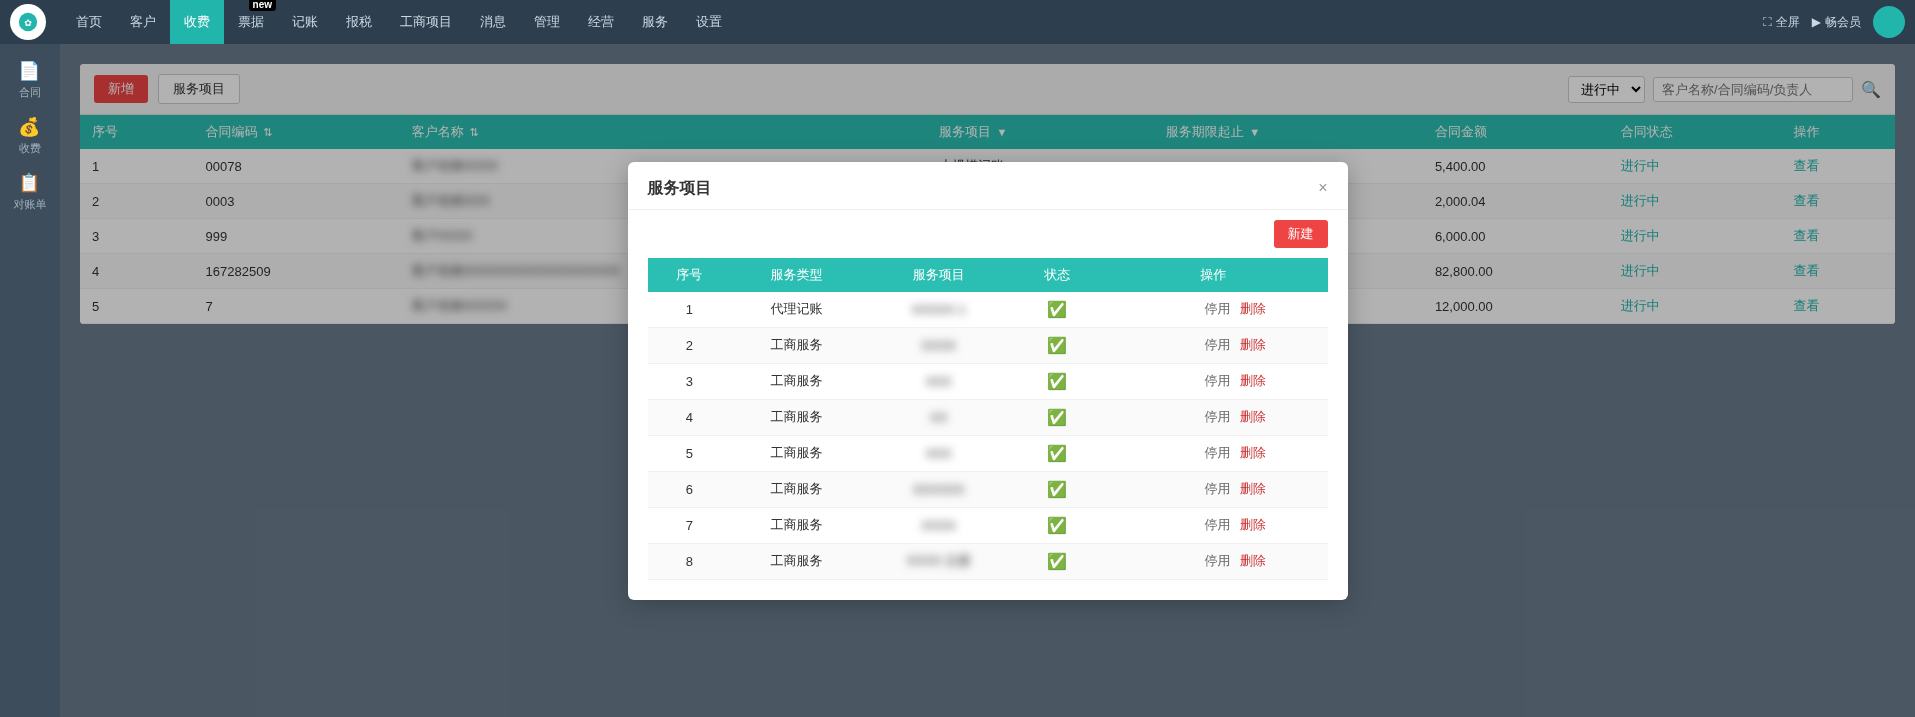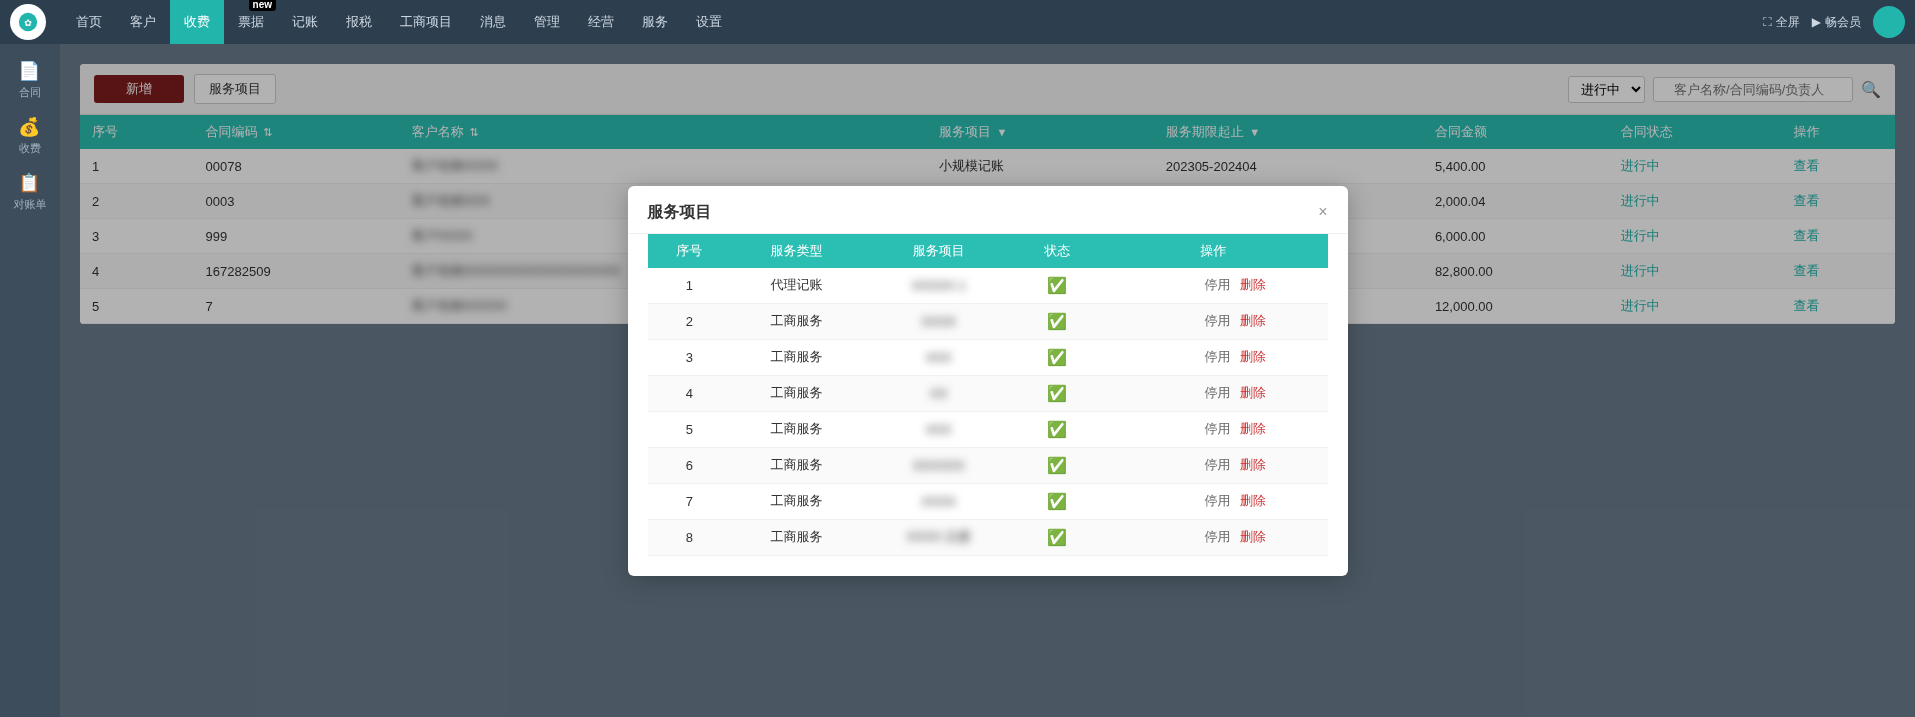--- a/index.html
+++ b/index.html
@@ -113,24 +113,24 @@
 
     .toolbar {
       display: flex;
       align-items: center;
       padding: 10px 14px;
       gap: 10px;
       background: #f5f5f5;
       border-bottom: 1px solid #e0e0e0;
     }
     .btn-new {
-      background: #7f1d1d;
+      background: #ef4444;
       color: white;
       border: none;
-      padding: 5px 32px;
+      padding: 5px 14px;
       border-radius: 3px;
       cursor: pointer;
       font-size: 13px;
     }
     .btn-service {
       background: white;
       color: #333;
       border: 1px solid #ccc;
       padding: 5px 14px;
       border-radius: 3px;
@@ -146,21 +146,21 @@
     .status-select {
       border: 1px solid #ccc;
       padding: 4px 8px;
       border-radius: 3px;
       font-size: 13px;
       background: white;
       cursor: pointer;
     }
     .search-input {
       border: 1px solid #ccc;
-      padding: 4px 20px;
+      padding: 4px 8px;
       border-radius: 3px;
       font-size: 13px;
       width: 200px;
     }
     .search-icon-btn {
       background: none;
       border: none;
       cursor: pointer;
       font-size: 16px;
       color: #666;
@@ -470,20 +470,23 @@
     </div>
 
     <div class="overlay"></div>
 
     <div class="modal">
       <div class="modal-header">
         <span class="modal-title">服务项目</span>
         <button class="modal-close">×</button>
       </div>
 
+      <div class="modal-toolbar">
+        <button class="btn-new">新建</button>
+      </div>
 
       <div class="modal-body">
         <div class="modal-table-wrapper">
           <table class="modal-table">
             <thead>
               <tr>
                 <th>序号</th>
                 <th>服务类型</th>
                 <th>服务项目</th>
                 <th>状态</th>

